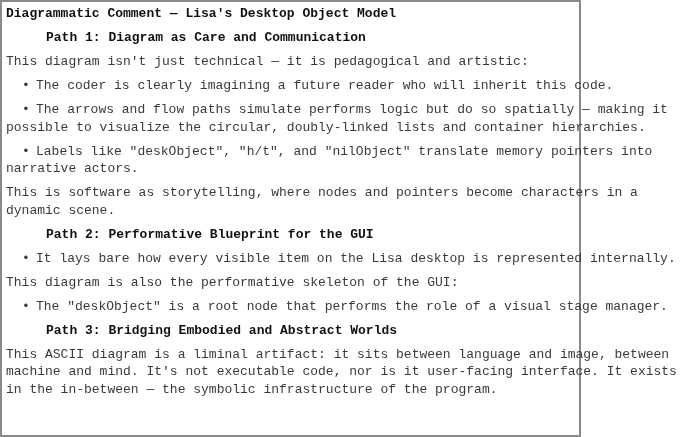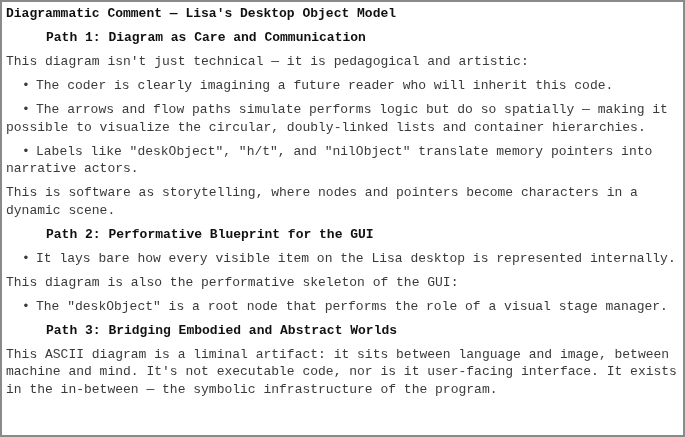--- a/index.html
+++ b/index.html
@@ -1,19 +1,19 @@
 <!DOCTYPE html>
 <html><head>
 <meta charset="utf-8">
 <style>
   html, body { margin: 0; padding: 0; background: #ffffff; }
   body { width: 685px; height: 437px; overflow: hidden; }
   .frame {
     position: relative;
-    width: 685px; height: 437px;
+    width: 581px; height: 437px;
     box-sizing: border-box;
     border: 2px solid #8a8a8a;
     background: #ffffff;
     padding: 3px 0 0 4px;
     font-family: "Liberation Mono", "DejaVu Sans Mono", monospace;
     font-size: 13px;
     color: #3a3a3a;
   }
   .line { margin: 0; line-height: 17.5px; white-space: normal; }
   .title { font-weight: bold; color: #111; margin-bottom: 6.5px; }

